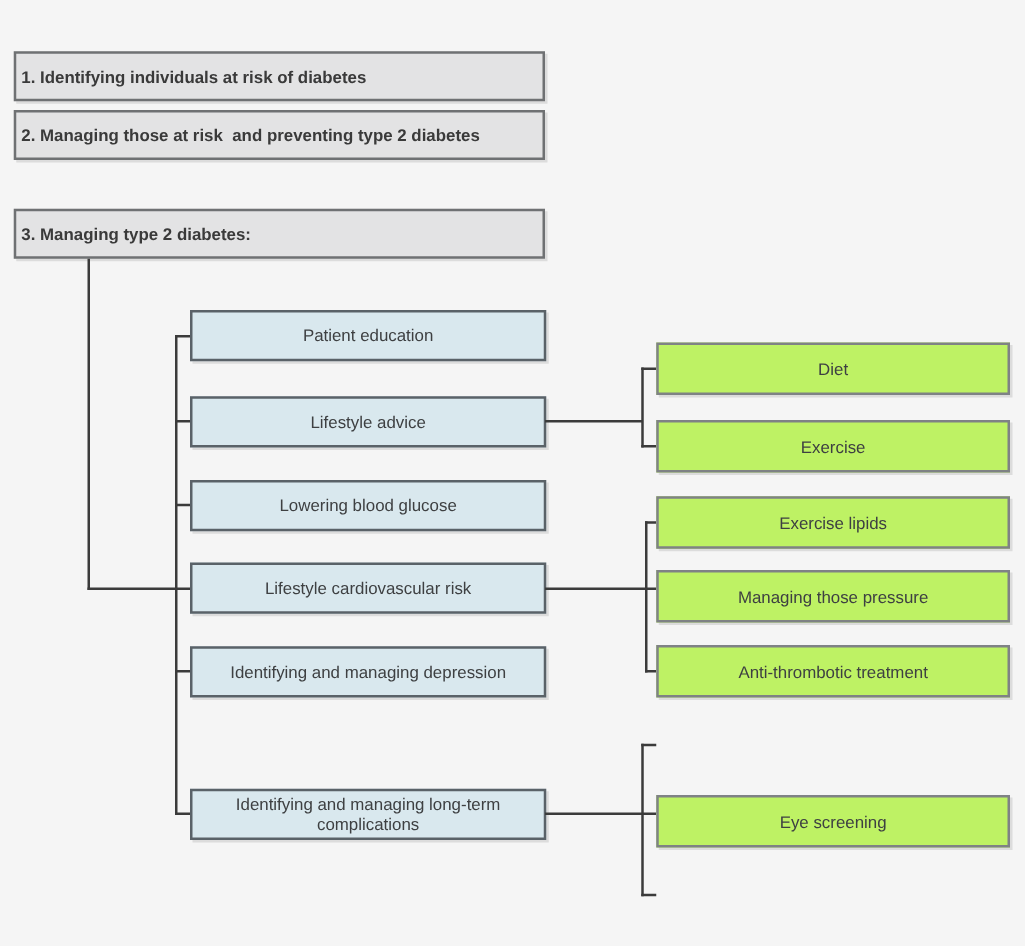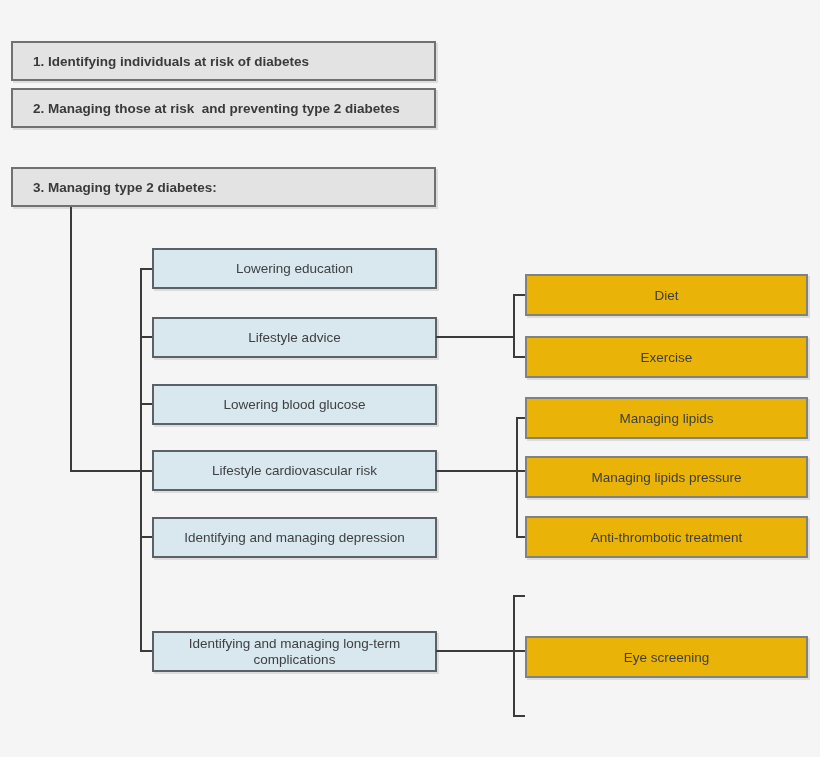--- a/index.html
+++ b/index.html
@@ -24,40 +24,40 @@
     box-shadow: 2px 2px 0 rgba(0,0,0,0.10);
   }
   .step-box {
     left: 11px;
     width: 425px;
     height: 40px;
     background: #e3e3e4;
     border: 2px solid #6f7173;
     font-weight: bold;
     color: #3a3a3a;
-    padding-left: 20px;
+    padding-left: 4px;
     justify-content: flex-start;
   }
   .step-box span { white-space: pre-wrap; }
   .topic-box {
     left: 152px;
     width: 285px;
     height: 41px;
     background: #d9e8ee;
     border: 2px solid #5a6268;
     justify-content: center;
     text-align: center;
     padding: 0 14px;
     line-height: 16px;
   }
   .sub-box {
     left: 525px;
     width: 283px;
     height: 42px;
-    background: #eab308;
+    background: #bef264;
     border: 2px solid #7f8285;
     justify-content: center;
     text-align: center;
     padding: 12px 10px;
   }
   .line {
     position: absolute;
     background: #3b3b3b;
   }
 </style>
@@ -80,21 +80,21 @@
   <div class="line" style="left:70px;  top:470px; width:82px; height:2px"></div>
 
   <div class="line" style="left:140px; top:268px; width:2px;  height:384px"></div>
   <div class="line" style="left:140px; top:268px; width:12px; height:2px"></div>
   <div class="line" style="left:140px; top:336px; width:12px; height:2px"></div>
   <div class="line" style="left:140px; top:403px; width:12px; height:2px"></div>
   <div class="line" style="left:140px; top:536px; width:12px; height:2px"></div>
   <div class="line" style="left:140px; top:650px; width:12px; height:2px"></div>
 
   <div class="box topic-box" style="top:248px">
-    <span>Lowering education</span>
+    <span>Patient education</span>
   </div>
   <div class="box topic-box" style="top:384px">
     <span>Lowering blood glucose</span>
   </div>
   <div class="box topic-box" style="top:317px">
     <span>Lifestyle advice</span>
   </div>
   <div class="box topic-box" style="top:450px">
     <span>Lifestyle cardiovascular risk</span>
   </div>
@@ -120,24 +120,24 @@
   <div class="line" style="left:513px; top:595px; width:12px; height:2px"></div>
   <div class="line" style="left:513px; top:715px; width:12px; height:2px"></div>
 
   <div class="box sub-box" style="top:274px">
     <span>Diet</span>
   </div>
   <div class="box sub-box" style="top:336px">
     <span>Exercise</span>
   </div>
   <div class="box sub-box" style="top:397px">
-    <span>Managing lipids</span>
+    <span>Exercise lipids</span>
   </div>
   <div class="box sub-box" style="top:456px">
-    <span>Managing lipids pressure</span>
+    <span>Managing those pressure</span>
   </div>
   <div class="box sub-box" style="top:516px">
     <span>Anti-thrombotic treatment</span>
   </div>
   <div class="box sub-box" style="top:636px">
     <span>Eye screening</span>
   </div>
 
 </div>
 

